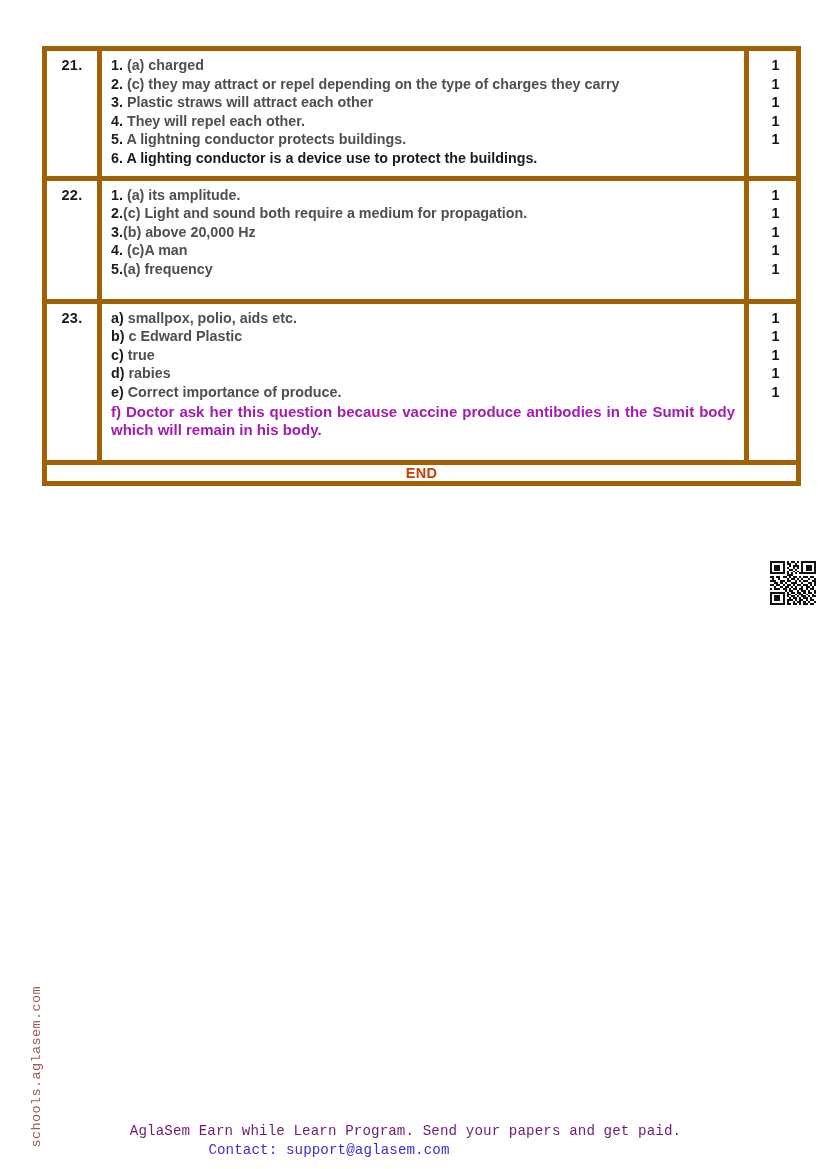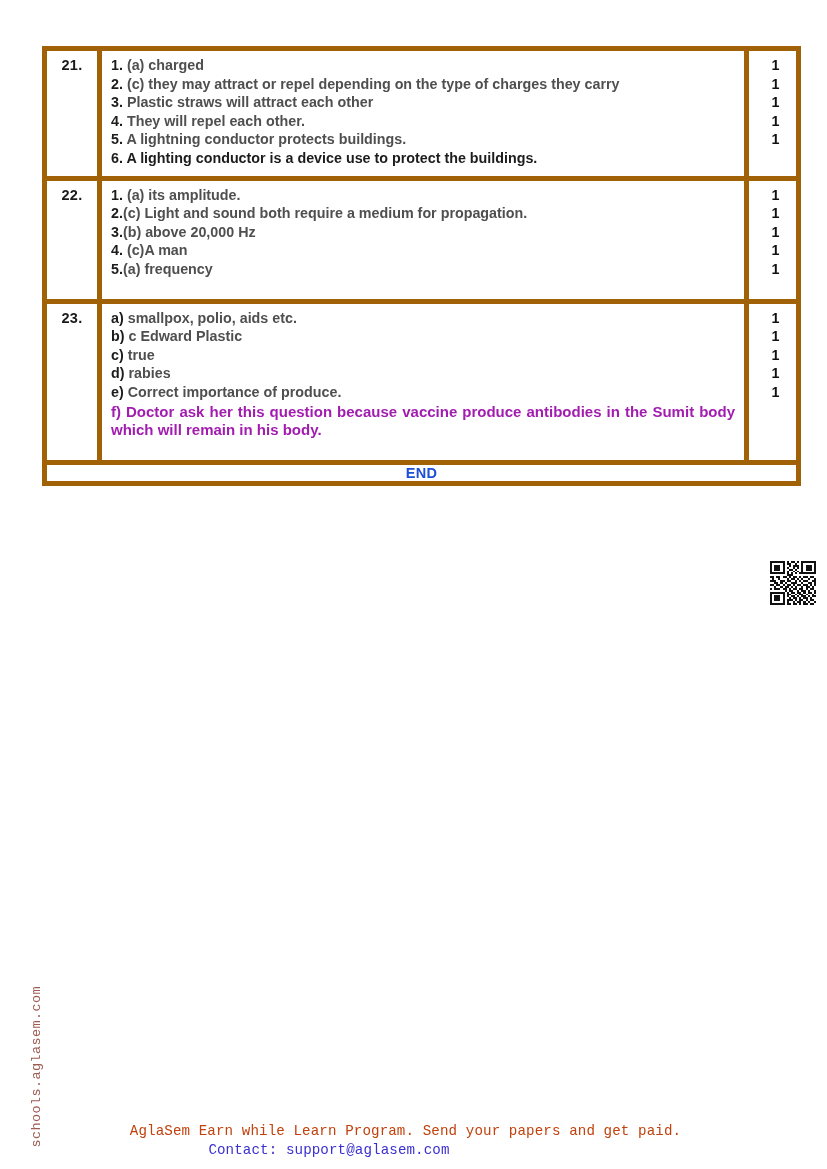--- a/index.html
+++ b/index.html
@@ -71,21 +71,21 @@
     text-align: center;
     padding-left: 6px;
   }
 
   .pad-row { height: 12px; }
 
   .end-cell {
     text-align: center;
     font-size: 14.5px;
     font-weight: bold;
-    color: #1d4ed8;
+    color: #c2410c;
     padding: 4px 0 5px 0;
     letter-spacing: .3px;
   }
 
   
   #qr-code {
     position: absolute;
     left: 770px;
     top: 561px;
     width: 46px;
@@ -116,21 +116,21 @@
 
   
   #footer-banner {
     position: absolute;
     left: 0;
     top: 1121px;
     width: 811px;
     text-align: center;
     font-family: "Liberation Mono", monospace;
     font-size: 14.2px;
-    color: #c2410c;
+    color: #701a75;
     letter-spacing: .1px;
     line-height: 21px;
   }
   #footer-line2 {
     position: absolute;
     left: 0;
     top: 1142px;
     width: 658px;
     text-align: center;
     font-family: "Liberation Mono", monospace;

